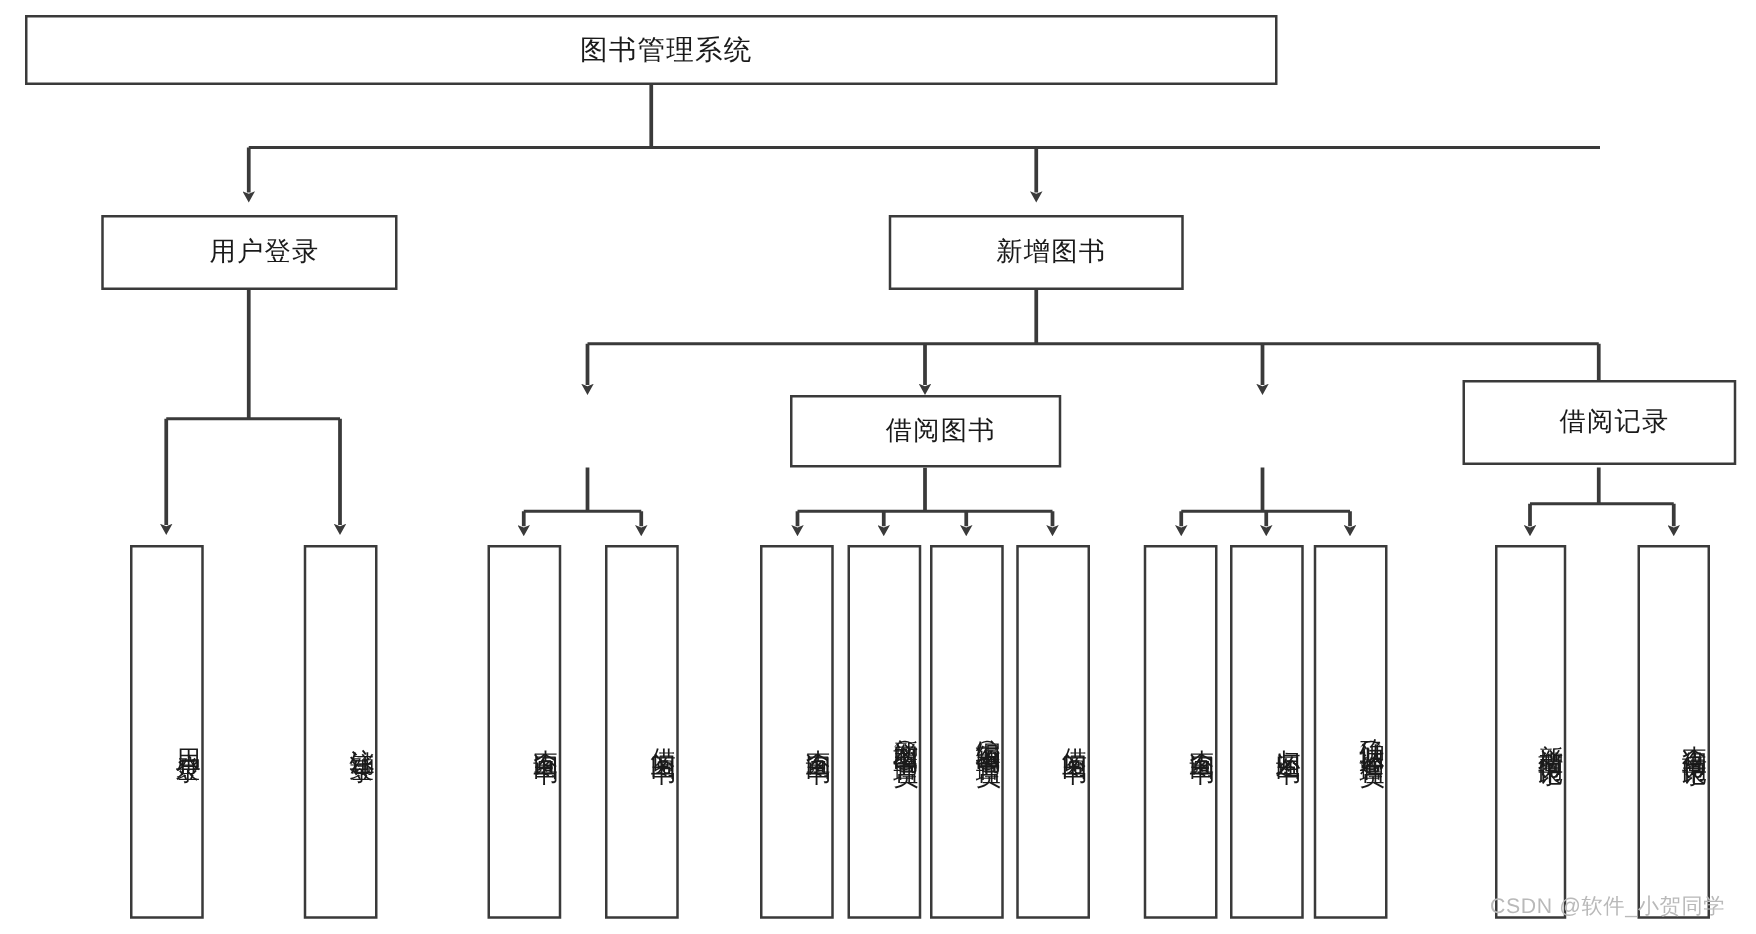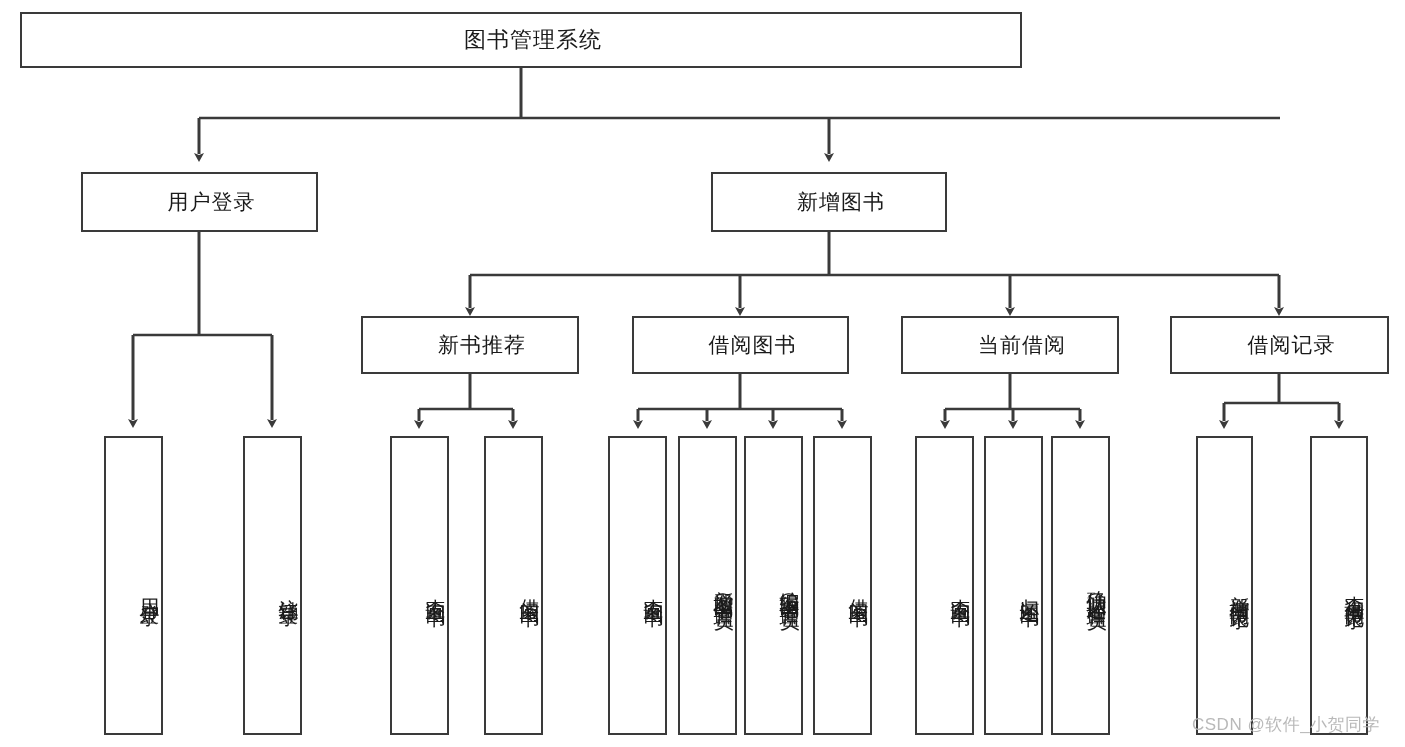--- a/index.html
+++ b/index.html
@@ -152,30 +152,24 @@
     <span>图书管理系统</span>
   </div>
 
   <div class="node horiz" style="left:81px; top:172px; width:237px; height:60px;">
     <span>用户登录</span>
   </div>
   <div class="node horiz" style="left:711px; top:172px; width:236px; height:60px;">
     <span>新增图书</span>
   </div>
 
-  <div class="node horiz" style="left:361px; top:316px; width:218px; height:58px;">
-    <span>新书推荐</span>
-  </div>
   <div class="node horiz" style="left:632px; top:316px; width:217px; height:58px;">
     <span>借阅图书</span>
   </div>
-  <div class="node horiz" style="left:901px; top:316px; width:218px; height:58px;">
-    <span>当前借阅</span>
-  </div>
-  <div class="node horiz" style="left:1170px; top:316px; width:219px; height:58px;">
+  <div class="node horiz" style="left:1170px; top:304px; width:219px; height:68px;">
     <span>借阅记录</span>
   </div>
 
   <div class="node vert" style="left:104px; top:436px; width:59px; height:299px;">
     <span class="vtext">用户登录</span>
   </div>
   <div class="node vert" style="left:243px; top:436px; width:59px; height:299px;">
     <span class="vtext">注销登录</span>
   </div>
 

